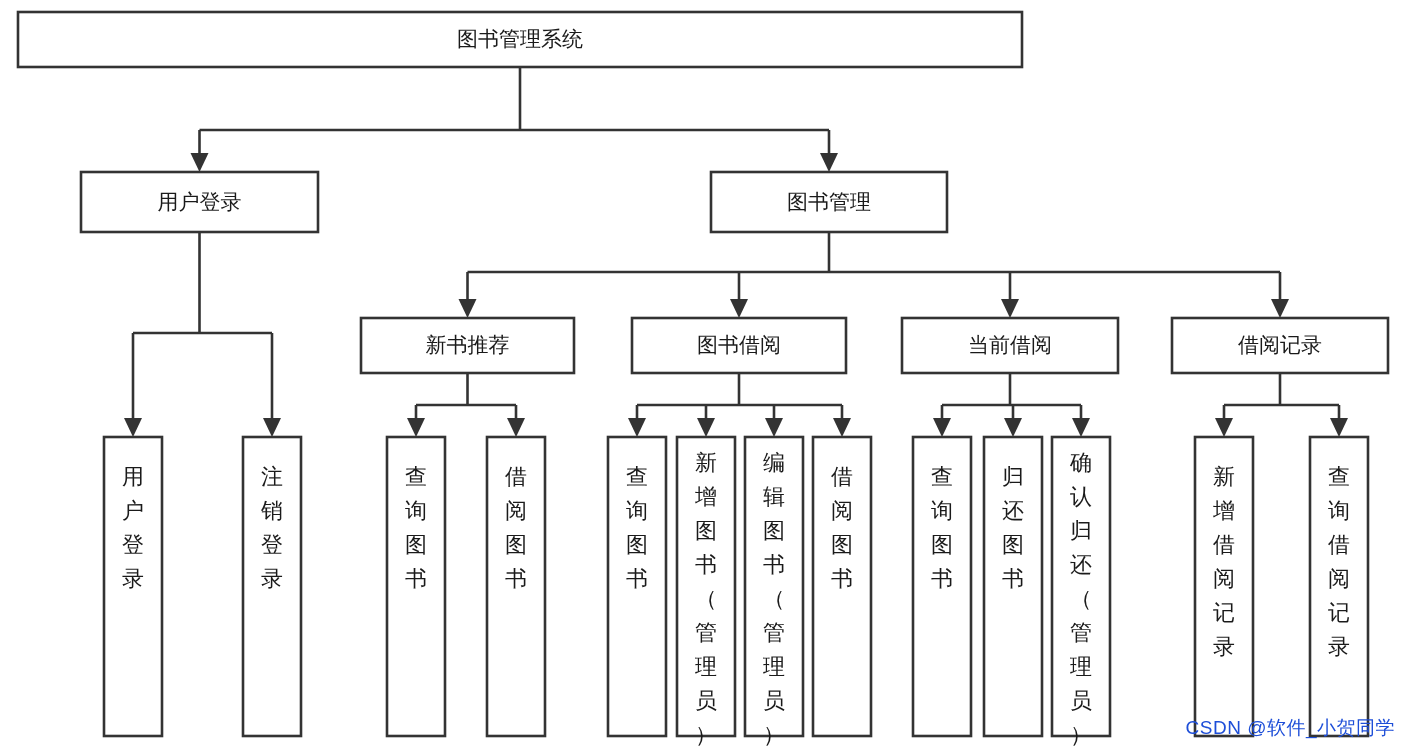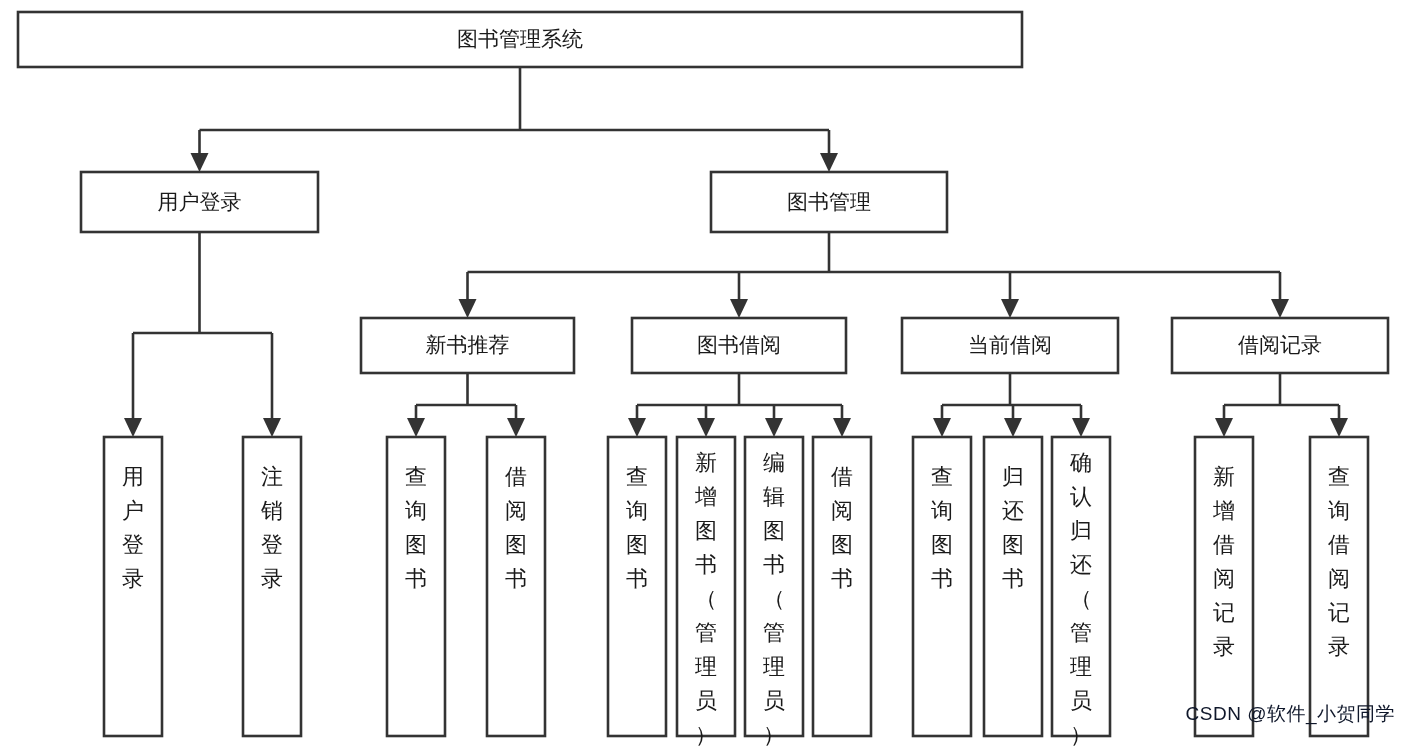--- a/index.html
+++ b/index.html
@@ -50,24 +50,24 @@
   }
   .node-label-v {
     font-family: "Liberation Sans", "DejaVu Sans", sans-serif;
     font-size: 22px;
     fill: #1a1a1a;
     text-anchor: middle;
   }
   .watermark {
     position: absolute;
     right: 10px;
-    bottom: 20px;
+    bottom: 6px;
     font-family: "Liberation Sans", "DejaVu Sans", sans-serif;
     font-size: 19px;
-    color: #0f172a;
+    color: #1d4ed8;
     white-space: nowrap;
     letter-spacing: 0.5px;
   }
 </style>
 </head>
 <body>
 
 <div id="diagram-root">
   <svg id="tree-svg" viewBox="0 0 1405 747">
     <g id="connectors-layer">

